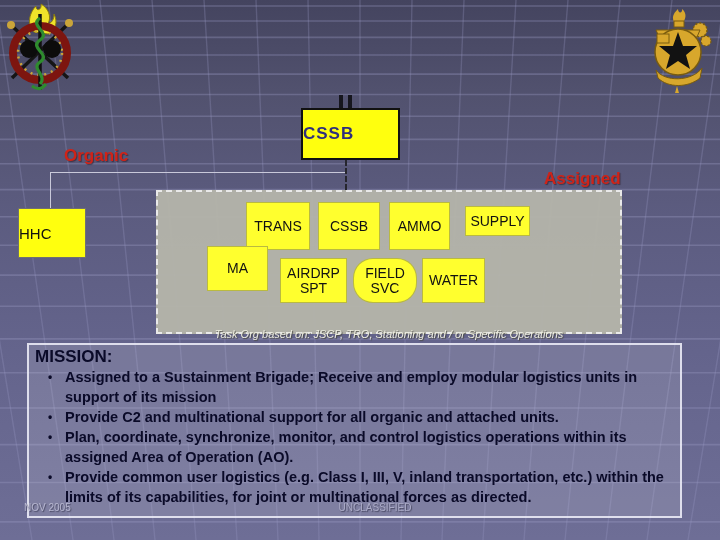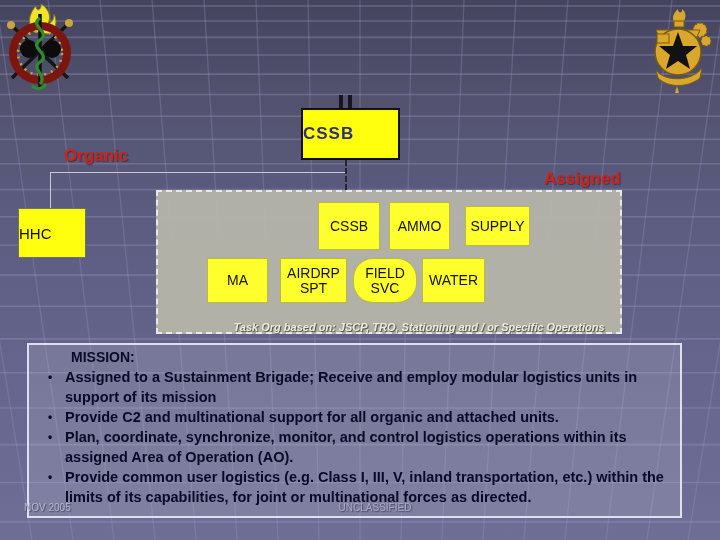--- a/index.html
+++ b/index.html
@@ -47,40 +47,39 @@
     background:rgba(180,180,170,.96);border:2px dashed #e9e9e9;
   }
   .unitbox{
     position:absolute;background:#ffff2e;border:1px solid rgba(130,130,80,.55);
     display:flex;align-items:center;justify-content:center;text-align:center;
     font-size:14px;color:#121212;line-height:15px;padding:0 2px;box-sizing:border-box;
   }
   .u-trans{left:88px;top:10px;width:64px;height:48px;}
   .u-maint{left:160px;top:10px;width:62px;height:48px;}
   .u-ammo{left:231px;top:10px;width:61px;height:48px;}
-  .u-supply{left:307px;top:14px;width:65px;height:40px;}
-  .u-ma{left:49px;top:66px;width:61px;height:45px;}
+  .u-supply{left:307px;top:14px;width:65px;height:30px;}
+  .u-ma{left:49px;top:54px;width:61px;height:45px;}
   .u-airdrp{left:122px;top:66px;width:67px;height:45px;}
   .u-field{left:195px;top:66px;width:64px;height:45px;border-radius:20px;}
   .u-water{left:264px;top:66px;width:63px;height:45px;}
   .u-fuel{left:335px;top:66px;width:70px;height:45px;}
 
   .panel-caption{
-    position:absolute;left:0;top:129px;width:100%;text-align:center;
-    font-size:11px;font-style:italic;font-weight:bold;color:#ececdf;
+    position:absolute;left:0;top:136px;width:100%;text-align:center;
+    font-size:11px;font-style:italic;font-weight:normal;color:#ececdf;
     text-shadow:1px 1px 1px #4a4a44;
-    margin-left:30px;
   }
 
   .mission-panel{
     position:absolute;left:27px;top:343px;width:655px;height:175px;z-index:2;
     background:rgba(255,255,255,.13);border:2px solid rgba(240,240,250,.85);
     box-sizing:border-box;padding:2px 8px 0 6px;color:#0a0a28;
   }
-  .mission-heading{font-size:14px;font-weight:bold;line-height:20px;margin-left:36px;}
+  .mission-heading{font-size:17px;font-weight:bold;line-height:20px;}
   .bullet-row{display:flex;line-height:20px;}
   .bullet-marker{width:30px;text-align:center;font-size:12px;font-weight:bold;flex:0 0 30px;}
   .bullet-text{font-size:14.5px;font-weight:bold;width:612px;}
 
   .footer-item{position:absolute;z-index:5;font-size:10px;color:#b7b7d0;
     text-shadow:1px 1px 1px rgba(20,20,40,.5);margin-left:20px;}
   .footer-date{left:4px;top:502px;}
   .footer-class{left:0;top:502px;width:710px;text-align:center;color:#aaaac6;}
   .footer-page{left:700px;top:503px;}
 </style>
@@ -184,20 +183,21 @@
   </div>
 
   <div class="red-label organic-label">Organic</div>
   <div class="red-label assigned-label">Assigned</div>
 
   <div class="ybox hhc-box">
     <span>HHC</span>
   </div>
 
   <div class="assigned-panel">
+    <div class="unitbox u-trans">TRANS</div>
     <div class="unitbox u-maint">CSSB</div>
     <div class="unitbox u-ammo">AMMO</div>
     <div class="unitbox u-supply">SUPPLY</div>
     <div class="unitbox u-ma">MA</div>
     <div class="unitbox u-airdrp">AIRDRP SPT</div>
     <div class="unitbox u-field">FIELD SVC</div>
     <div class="unitbox u-water">WATER</div>
     <div class="panel-caption">Task Org based on:  JSCP, TRO, Stationing and / or Specific Operations</div>
   </div>
 

